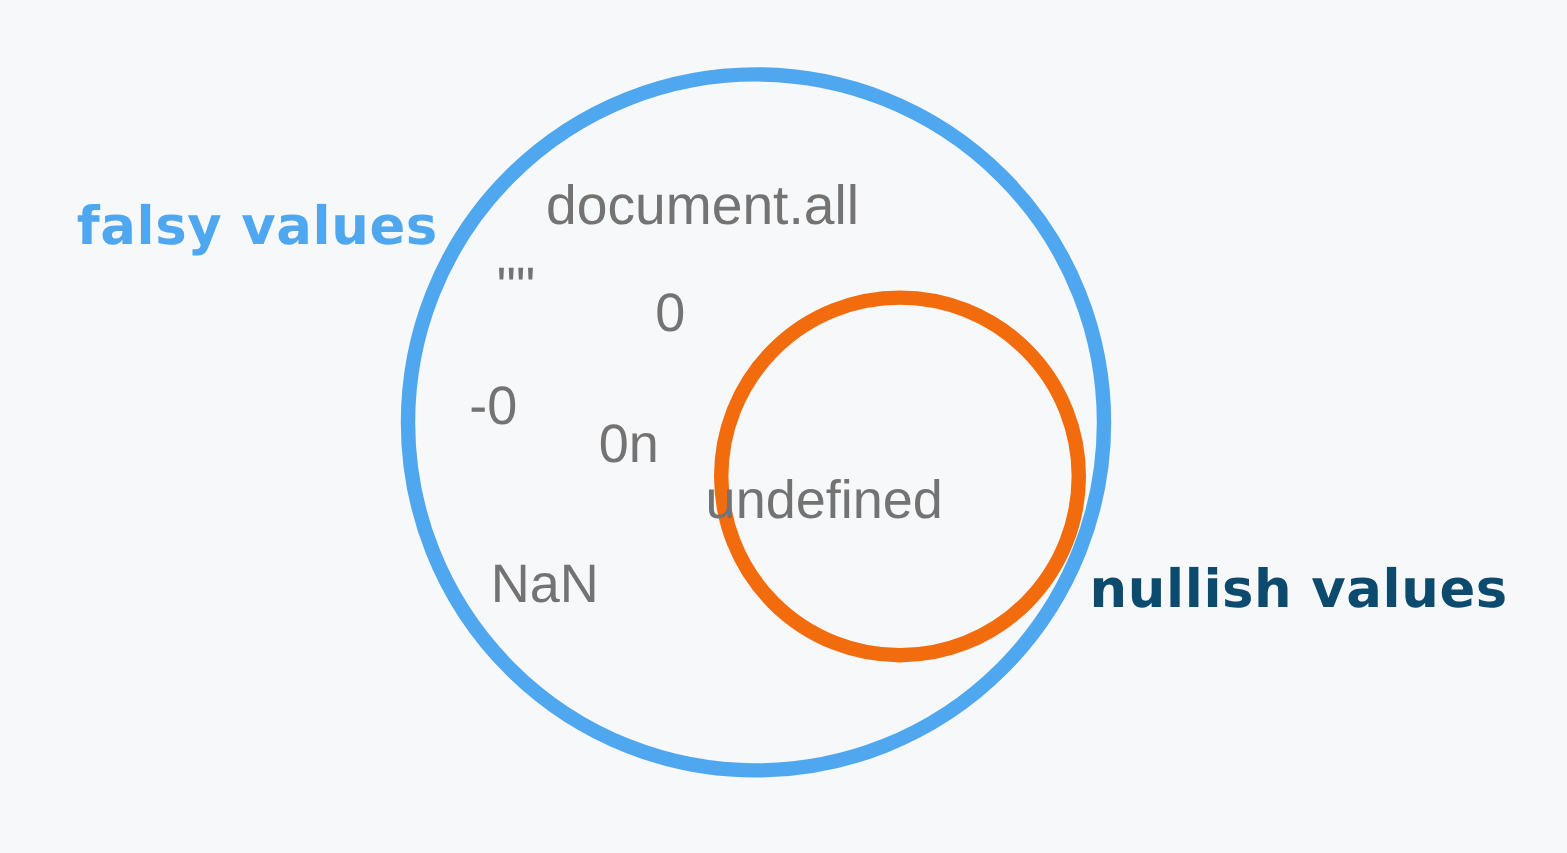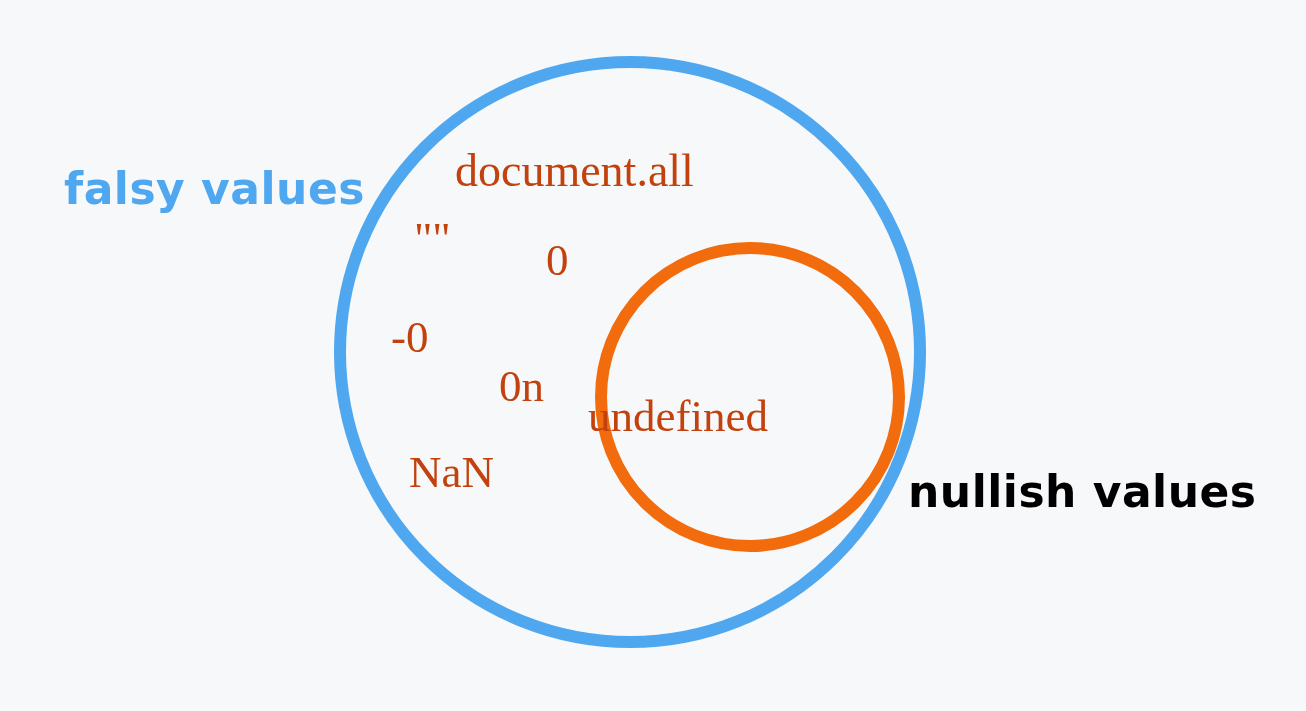--- a/index.html
+++ b/index.html
@@ -43,37 +43,37 @@
     white-space: nowrap;
   }
   .label-falsy {
     left: 64px;
     top: 163px;
     color: #4FA7F0;
   }
   .label-nullish {
     left: 908px;
     top: 466px;
-    color: #000000;
+    color: #0c4a6e;
   }
   .value {
     position: absolute;
-    font-family: Liberation Serif, serif;
+    font-family: Liberation Sans, sans-serif;
     font-size: 45px;
     font-weight: 500;
-    color: #c2410c;
+    color: #737373;
     white-space: nowrap;
     line-height: 1;
   }
   .v-document-all { left: 455px; top: 148px; font-size: 46px; }
   .v-empty-string { left: 414px; top: 216px; }
   .v-zero         { left: 546px; top: 238px; }
   .v-neg-zero     { left: 391px; top: 315px; }
-  .v-bigint-zero  { left: 499px; top: 364px; text-align: right; }
-  .v-nan          { left: 409px; top: 450px; }
+  .v-bigint-zero  { left: 499px; top: 347px; text-align: right; }
+  .v-nan          { left: 409px; top: 464px; }
   .v-false        { left: 487px; top: 530px; }
   .v-null         { left: 692px; top: 317px; }
   .v-undefined    { left: 588px; top: 394px; }
 </style>
 </head>
 <body>
 
 <div class="canvas">
 
   <div class="circle circle-falsy"></div>

